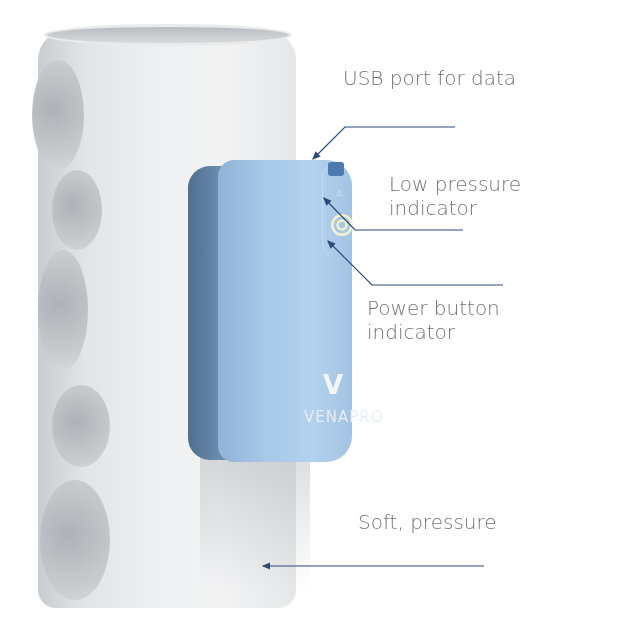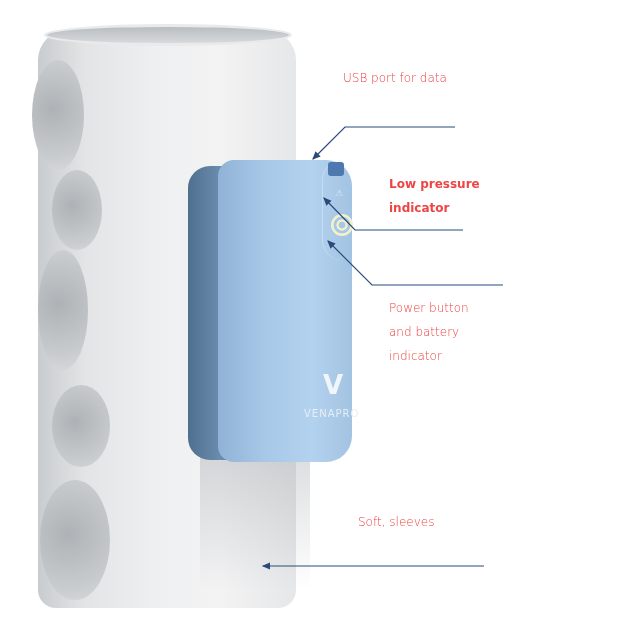--- a/index.html
+++ b/index.html
@@ -27,24 +27,24 @@
     background: linear-gradient(90deg,#4f6f8e,#6b8daf 55%,#577a9c); }
   .device-front { position:absolute; left:30px; top:0; width:134px; height:302px; border-radius:16px 26px 26px 16px;
     background: linear-gradient(90deg,#8fb2d6 0%,#a8c8e8 35%,#b3d2ef 70%,#a3c3e2 100%); }
   .usb-port { position:absolute; left:110px; top:2px; width:16px; height:14px; background:#4d78b0; border-radius:3px; }
   .indicator-strip { position:absolute; left:104px; top:0; width:44px; height:100px; border-radius:20px;
     border-left:1px solid #c6dcf1; }
   .pressure-icon { position:absolute; left:117px; top:28px; font-size:9px; color:#d9e7f4; }
   .power-button { position:absolute; left:113px; top:54px; width:22px; height:22px; border-radius:50%;
     background: radial-gradient(circle, #a8c8e8 0 20%, #f4f1c8 24% 34%, #a8c8e8 38% 52%, #f4f1c8 56% 72%, #d8e8f5 76%); }
   .logo-mark { position:absolute; left:105px; top:210px; font-size:26px; font-weight:bold; color:#f2f6fb; }
-  .logo-text { position:absolute; left:86px; top:248px; font-size:10px; letter-spacing:1px; color:#e6eef7; }
+  .logo-text { position:absolute; left:86px; top:248px; font-size:15px; letter-spacing:1px; color:#e6eef7; }
 
   
-  .label { position:absolute; color:#ef4444; font-size:12px; line-height:24px; font-family:"DejaVu Sans", sans-serif; font-weight:300; }
+  .label { position:absolute; color:#737373; font-size:20px; line-height:24px; font-family:"DejaVu Sans", sans-serif; font-weight:300; }
   svg.lines { position:absolute; left:0; top:0; }
 </style>
 </head>
 <body>
 
 <div class="stage">
 
   <div class="sleeve"></div>
   <div class="sleeve-top"></div>
   <div class="bump b1"></div>
@@ -75,28 +75,27 @@
     <polyline points="455,127 345,127 313,159" fill="none" stroke="#2b4a7a" stroke-width="1.2" marker-end="url(#arr)"></polyline>
     <polyline points="463,230 355,230 324,198" fill="none" stroke="#2b4a7a" stroke-width="1.2" marker-end="url(#arr)"></polyline>
     <polyline points="503,285 372,285 328,241" fill="none" stroke="#2b4a7a" stroke-width="1.2" marker-end="url(#arr)"></polyline>
     <polyline points="484,566 263,566" fill="none" stroke="#2b4a7a" stroke-width="1.2" marker-end="url(#arr)"></polyline>
   </svg>
 
   <div class="label" style="left:343px; top:66px;">
     <div>USB port for data</div>
   </div>
 
-  <div class="label" style="left:389px; top:172px;font-weight:bold;">
+  <div class="label" style="left:389px; top:172px;">
     <div>Low pressure</div>
     <div>indicator</div>
   </div>
 
-  <div class="label" style="left:389px; top:296px;">
+  <div class="label" style="left:367px; top:296px;">
     <div>Power button</div>
-    <div>and battery</div>
     <div>indicator</div>
   </div>
 
   <div class="label" style="left:358px; top:510px;">
-    <div>Soft, sleeves</div>
+    <div>Soft, pressure</div>
   </div>
 
 </div>
 
 </body></html>

